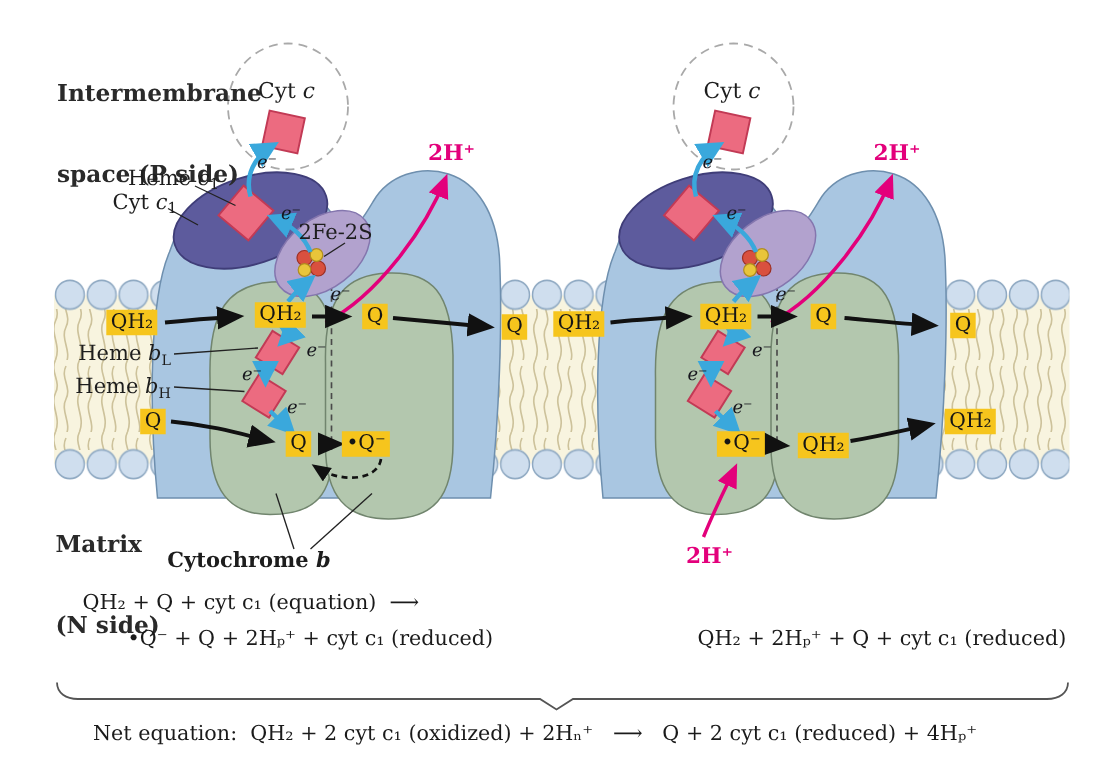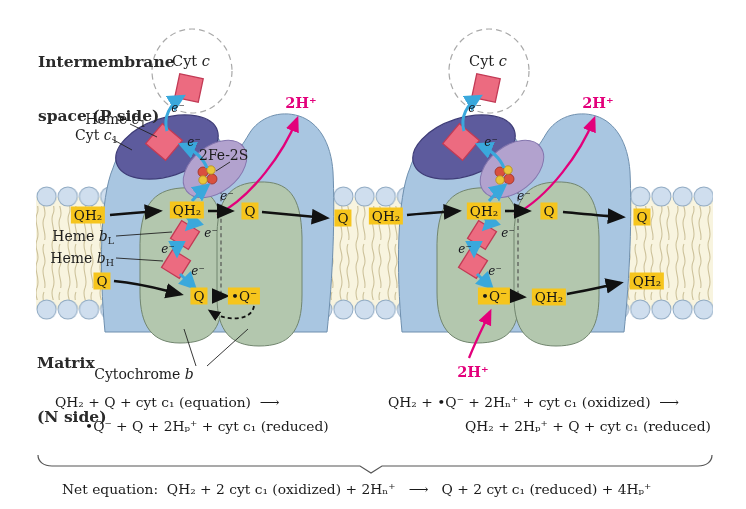--- a/index.html
+++ b/index.html
@@ -133,21 +133,21 @@
 </div>
 
 <div class="lbl ctr" style="left:191px;top:61px;font-size:14.5px"><span>Cyt </span><span class="it">c</span></div>
 <div class="lbl ctr" style="left:488px;top:61px;font-size:14.5px"><span>Cyt </span><span class="it">c</span></div>
 
 <div class="lbl" style="right:600px;top:111px;text-align:right"><span>Heme </span><span class="it">c</span><span class="sub1">1</span></div>
 <div class="lbl" style="right:628px;top:127px;text-align:right"><span>Cyt </span><span class="it">c</span><span class="sub1">1</span></div>
 <div class="lbl" style="left:199px;top:147px;">2Fe-2S</div>
 <div class="lbl" style="right:632px;top:228px;text-align:right"><span>Heme </span><span class="it">b</span><span class="subsc">L</span></div>
 <div class="lbl" style="right:632px;top:250px;text-align:left"><span>Heme </span><span class="it">b</span><span class="subsc">H</span></div>
-<div class="lbl ctr" style="left:144px;top:374px;"><span>Cytochrome </span><span class="it">b</span></div>
+<div class="lbl ctr" style="left:166px;top:374px;font-weight:bold;"><span>Cytochrome </span><span class="it">b</span></div>
 
 <div class="lbl ctr magenta" style="left:301px;top:102px">2H⁺</div>
 <div class="lbl ctr magenta" style="left:598px;top:102px">2H⁺</div>
 <div class="lbl ctr magenta" style="left:473px;top:371px">2H⁺</div>
 
 <span class="lbl ctr eminus" style="left:178px;top:108px">e⁻</span>
 <span class="lbl ctr eminus" style="left:194px;top:142px">e⁻</span>
 <span class="lbl ctr eminus" style="left:227px;top:196px">e⁻</span>
 <span class="lbl ctr eminus" style="left:211px;top:233px">e⁻</span>
 <span class="lbl ctr eminus" style="left:168px;top:249px">e⁻</span>
@@ -169,17 +169,16 @@
 <span class="ybox" style="left:244px;top:296px">•Q⁻</span>
 <span class="ybox" style="left:484px;top:211px">QH₂</span>
 <span class="ybox" style="left:549px;top:211px">Q</span>
 <span class="ybox" style="left:642px;top:217px">Q</span>
 <span class="ybox" style="left:494px;top:296px">•Q⁻</span>
 <span class="ybox" style="left:549px;top:297px">QH₂</span>
 <span class="ybox" style="left:647px;top:281px">QH₂</span>
 
 <div class="lbl eq" style="left:55px;top:394px">QH₂ + Q + cyt c₁ (equation)  ⟶</div>
 <div class="lbl eq" style="left:85px;top:418px">•Q⁻ + Q + 2Hₚ⁺ + cyt c₁ (reduced)</div>
-<div class="lbl eq" style="left:388px;top:394px">QH₂ + •Q⁻ + 2Hₙ⁺ + cyt c₁ (oxidized)  ⟶</div>
 <div class="lbl eq" style="left:465px;top:418px">QH₂ + 2Hₚ⁺ + Q + cyt c₁ (reduced)</div>
 <div class="lbl eq" style="left:62px;top:481px"><span>Net equation:</span><span>  QH₂ + 2 cyt c₁ (oxidized) + 2Hₙ⁺   ⟶   Q + 2 cyt c₁ (reduced) + 4Hₚ⁺</span></div>
 
 </div>
 
 </body></html>

